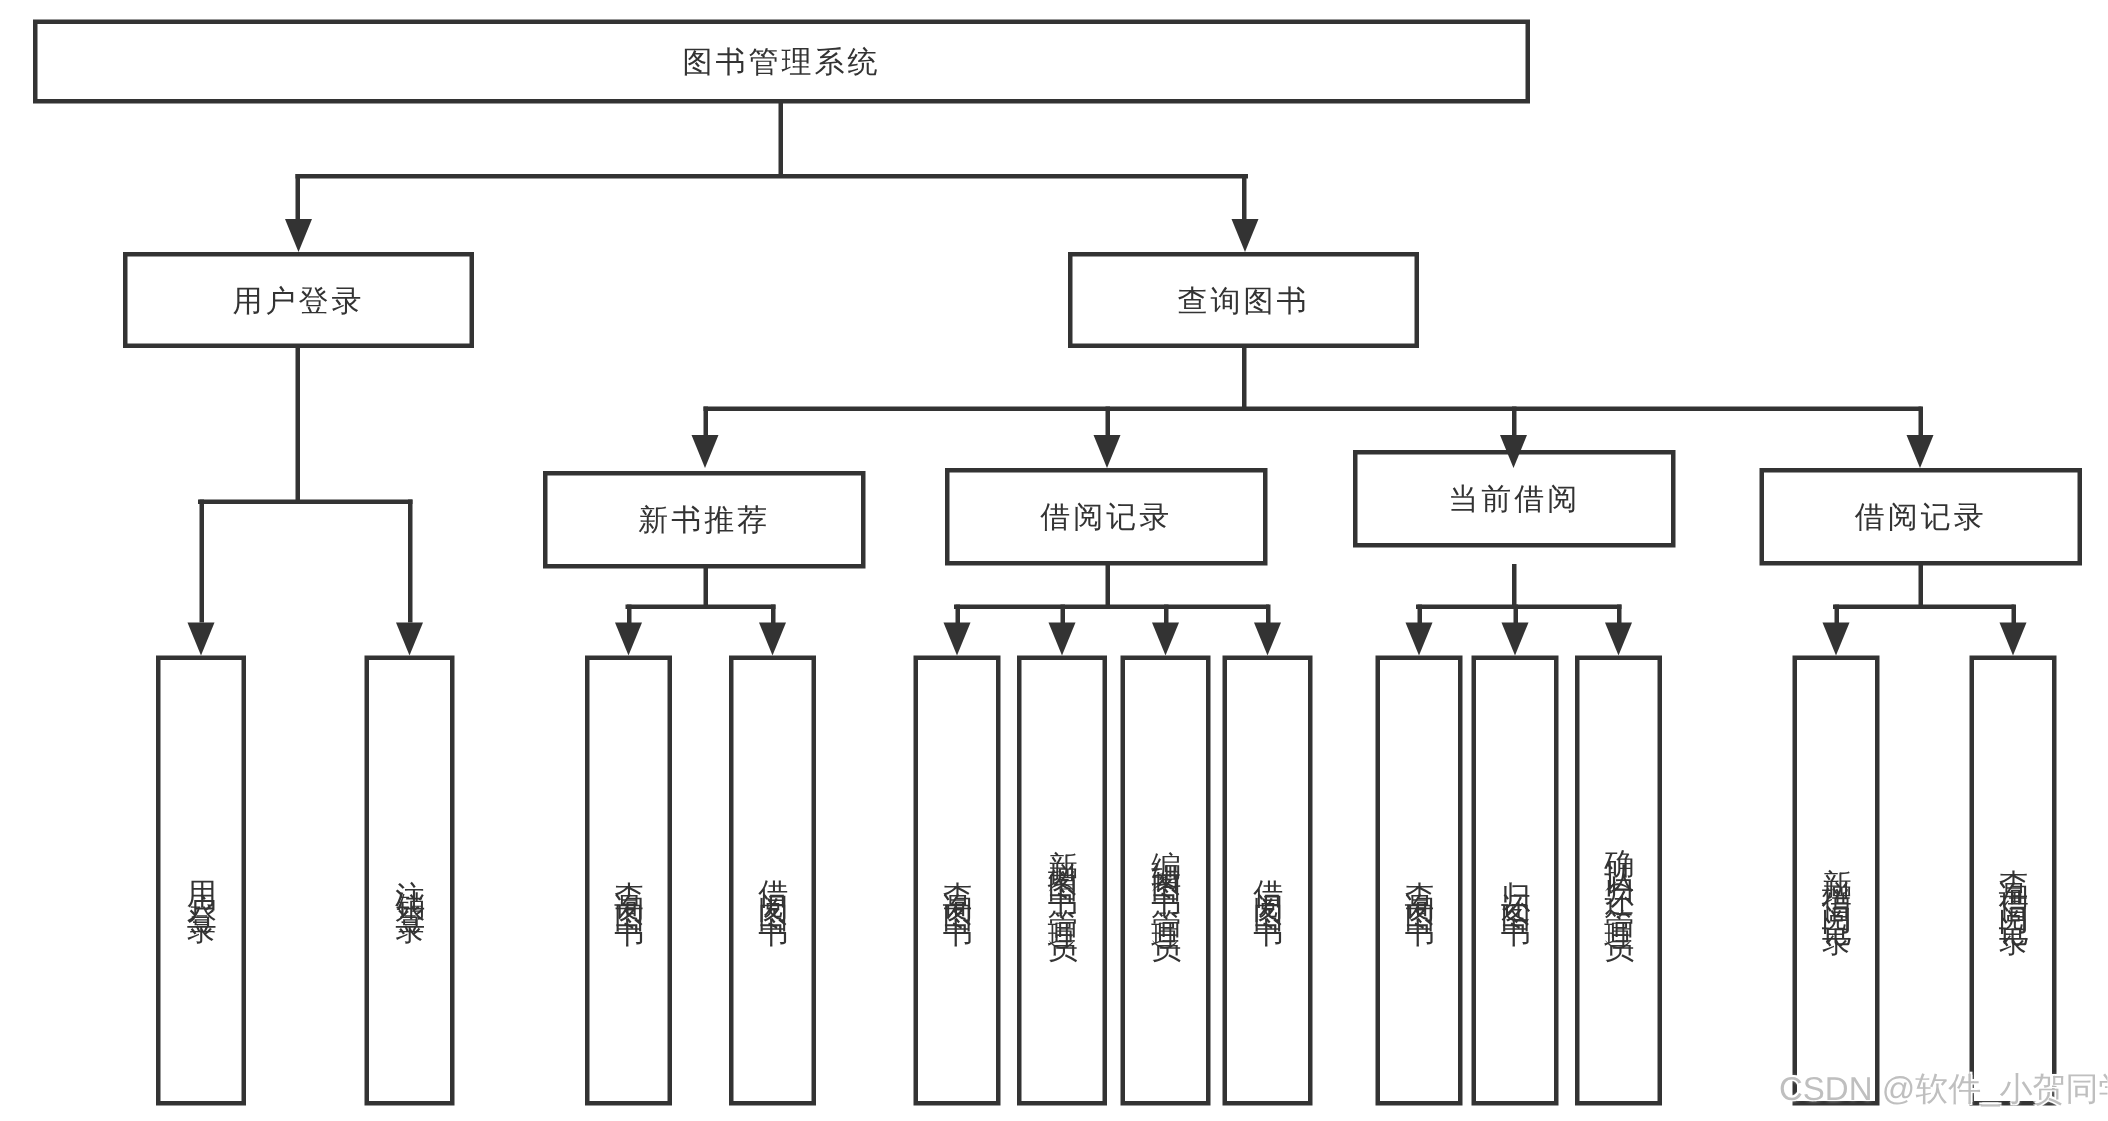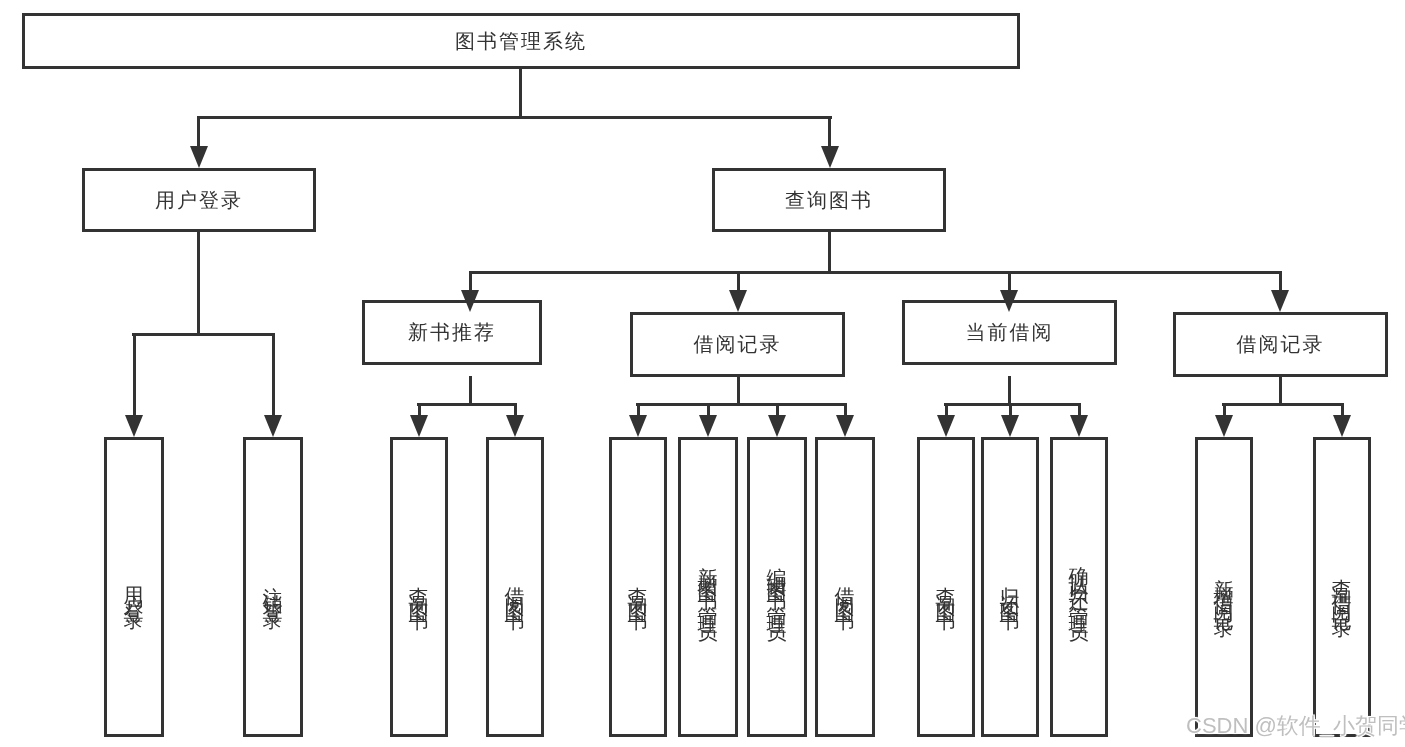--- a/index.html
+++ b/index.html
@@ -37,21 +37,21 @@
     <span class="hlabel">图书管理系统</span>
   </div>
 
   <div class="box" style="left:82px;top:168px;width:234px;height:64px">
     <span class="hlabel">用户登录</span>
   </div>
   <div class="box" style="left:712px;top:168px;width:234px;height:64px">
     <span class="hlabel">查询图书</span>
   </div>
 
-  <div class="box" style="left:362px;top:300px;width:180px;height:65px">
+  <div class="box" style="left:362px;top:314px;width:215px;height:65px">
     <span class="hlabel">新书推荐</span>
   </div>
   <div class="box" style="left:630px;top:312px;width:215px;height:65px">
     <span class="hlabel">借阅记录</span>
   </div>
   <div class="box" style="left:902px;top:300px;width:215px;height:65px">
     <span class="hlabel">当前借阅</span>
   </div>
   <div class="box" style="left:1173px;top:312px;width:215px;height:65px">
     <span class="hlabel">借阅记录</span>

